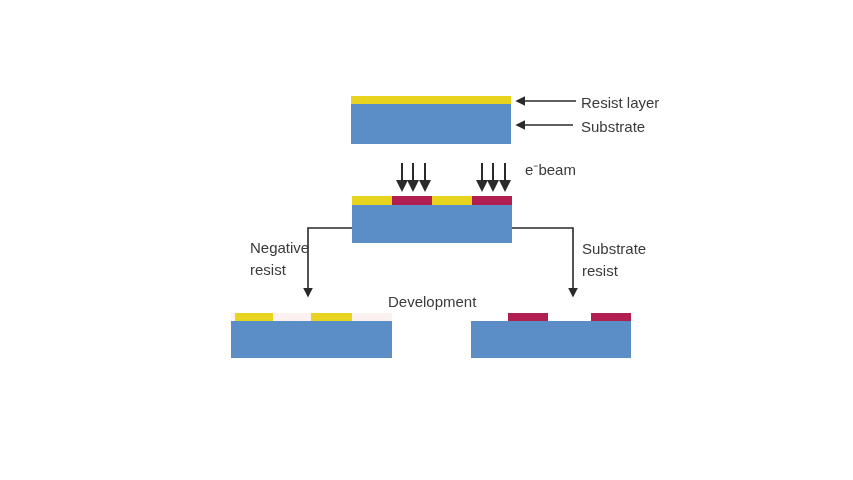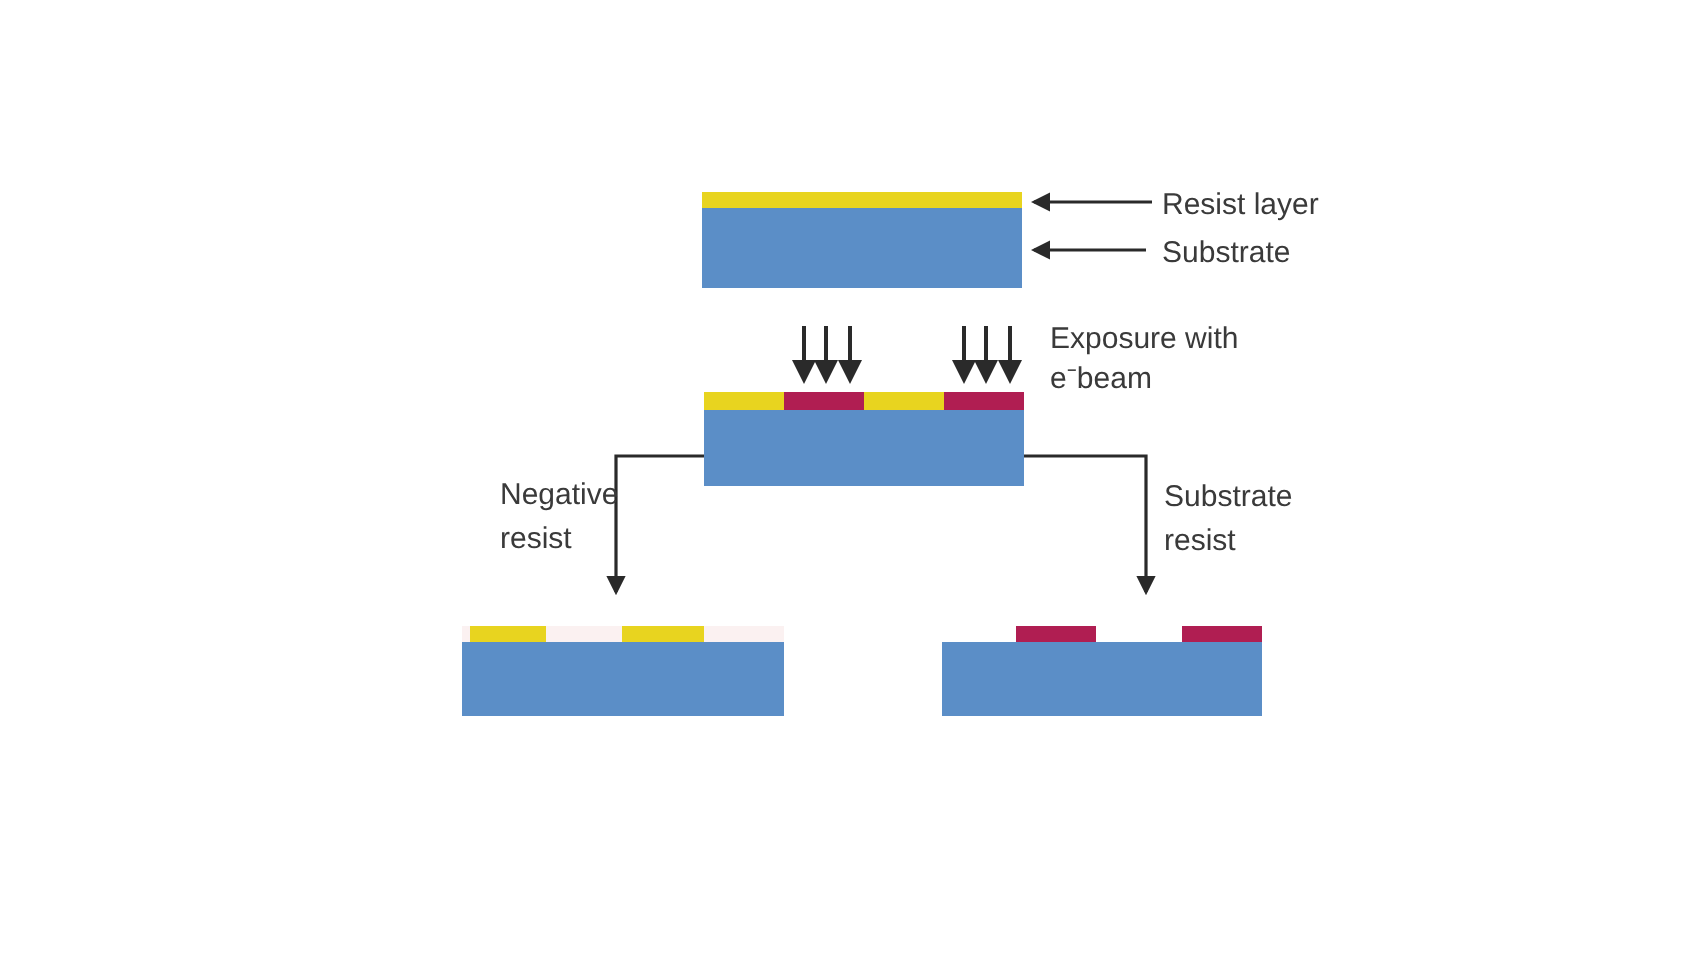--- a/index.html
+++ b/index.html
@@ -132,28 +132,28 @@
       <div class="island i1"></div>
       <div class="island i2"></div>
     </div>
     <div class="body"></div>
   </div>
 
   <div class="lbl lbl-resist-layer">Resist layer</div>
   <div class="lbl lbl-substrate">Substrate</div>
 
   <div class="lbl lbl-exposure">
-    <div>Exposure with</div>
     <div>e⁻beam</div>
   </div>
 
   <div class="lbl lbl-positive">
     <div>Negative</div>
     <div>resist</div>
   </div>
 
   <div class="lbl lbl-negative">
     <div>Substrate</div>
     <div>resist</div>
   </div>
 
+  <div class="lbl lbl-development">Development</div>
 
 </div>
 
 </body></html>

